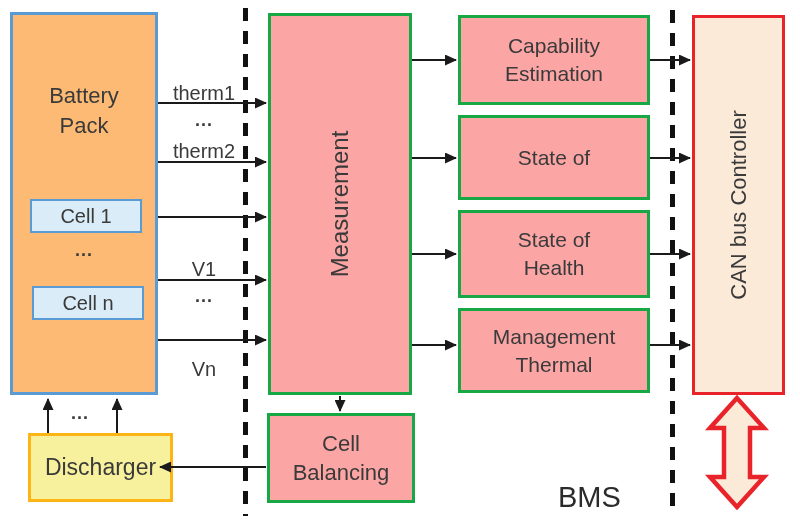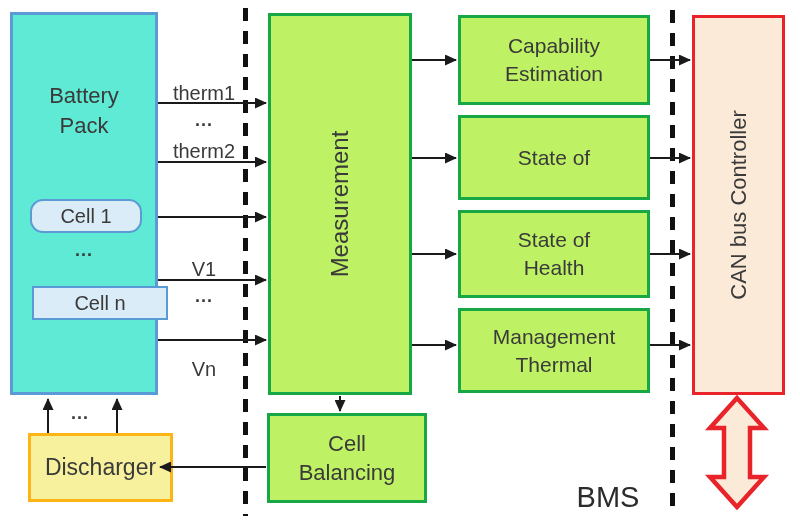--- a/index.html
+++ b/index.html
@@ -2,73 +2,73 @@
 <html><head>
 <meta charset="utf-8">
 <style>
   html,body{margin:0;padding:0;background:#ffffff;}
   #canvas{
     position:relative;width:800px;height:524px;background:#ffffff;
     font-family:"Liberation Sans", sans-serif;color:#3a3a3a;overflow:hidden;
   }
   .box{position:absolute;box-sizing:border-box;display:flex;flex-direction:column;
        align-items:center;justify-content:center;text-align:center;}
-  .blue-box{background:#5eead4;border:3px solid #5b9bd5;text-decoration:underline;}
-  .green-box{background:#bef264;border:3.5px solid #17a744;}
+  .blue-box{background:#fdba74;border:3px solid #5b9bd5;text-decoration:underline;}
+  .green-box{background:#fca5a5;border:3.5px solid #17a744;}
   .yellow-box{background:#f7f09d;border:3px solid #fcb515;margin-left:16px;}
   .red-box{background:#fcead9;border:3.5px solid #e8242a;}
   .lbl{font-size:21px;line-height:1.32;white-space:nowrap;}
   .vert{position:absolute;left:50%;top:50%;transform:translate(-50%,-50%) rotate(-90deg);
         white-space:nowrap;font-size:24px;}
   .sig{position:absolute;left:153px;width:102px;text-align:center;font-size:20px;
        white-space:nowrap;}
   .dots{font-size:18px;font-weight:bold;letter-spacing:1px;line-height:10px;}
   .dashline{position:absolute;width:4.5px;
       background:repeating-linear-gradient(to bottom,#111 0px,#111 13px,transparent 13px,transparent 23px);}
   #arrow-layer{position:absolute;left:0;top:0;pointer-events:none;}
   .bp-label{position:absolute;top:66px;left:0;right:0;text-align:center;
             font-size:22px;line-height:1.35;}
   .cell-box{position:absolute;box-sizing:border-box;background:#daecf7;
             border:2.5px solid #5b9bd5;display:flex;align-items:center;justify-content:center;
             font-size:20px;}
-  #bms-label{position:absolute;left:558px;top:481px;width:100px;text-align:center;
+  #bms-label{position:absolute;left:558px;top:481px;width:100px;text-align:left;
              font-size:29px;color:#2b2b2b;}
 </style>
 </head>
 <body>
 
 <div id="canvas">
 
   <div class="dashline" style="left:243px;top:8px;height:508px;"></div>
   <div class="dashline" style="left:670px;top:10px;height:504px;"></div>
 
   <div class="box blue-box" style="left:10px;top:12px;width:148px;height:383px;">
     <div class="bp-label">
       <div>Battery</div>
       <div>Pack</div>
     </div>
-    <div class="cell-box" style="left:17px;top:184px;width:112px;height:34px;border-radius:13px;">
+    <div class="cell-box" style="left:17px;top:184px;width:112px;height:34px;">
       <span>Cell 1</span>
     </div>
     <div style="position:absolute;left:0;right:0;top:230px;text-align:center;" class="dots">...</div>
-    <div class="cell-box" style="left:19px;top:271px;width:136px;height:34px;">
+    <div class="cell-box" style="left:19px;top:271px;width:112px;height:34px;">
       <span>Cell n</span>
     </div>
   </div>
 
   <div class="box yellow-box" style="left:12px;top:433px;width:145px;height:69px;">
     <span style="font-size:23px;">Discharger</span>
   </div>
   <div class="dots" style="position:absolute;left:60px;top:408px;width:40px;text-align:center;">...</div>
 
   <div class="box green-box" style="left:268px;top:13px;width:144px;height:382px;">
     <span class="vert">Measurement</span>
   </div>
 
-  <div class="box green-box" style="left:267px;top:413px;width:160px;height:90px;">
+  <div class="box green-box" style="left:267px;top:413px;width:148px;height:90px;">
     <div class="lbl" style="font-size:22px;">Cell</div>
     <div class="lbl" style="font-size:22px;">Balancing</div>
   </div>
 
   <div class="box green-box" style="left:458px;top:15px;width:192px;height:90px;">
     <div class="lbl">Capability</div>
     <div class="lbl">Estimation</div>
   </div>
   <div class="box green-box" style="left:458px;top:115px;width:192px;height:85px;">
     <div class="lbl">State of</div>

